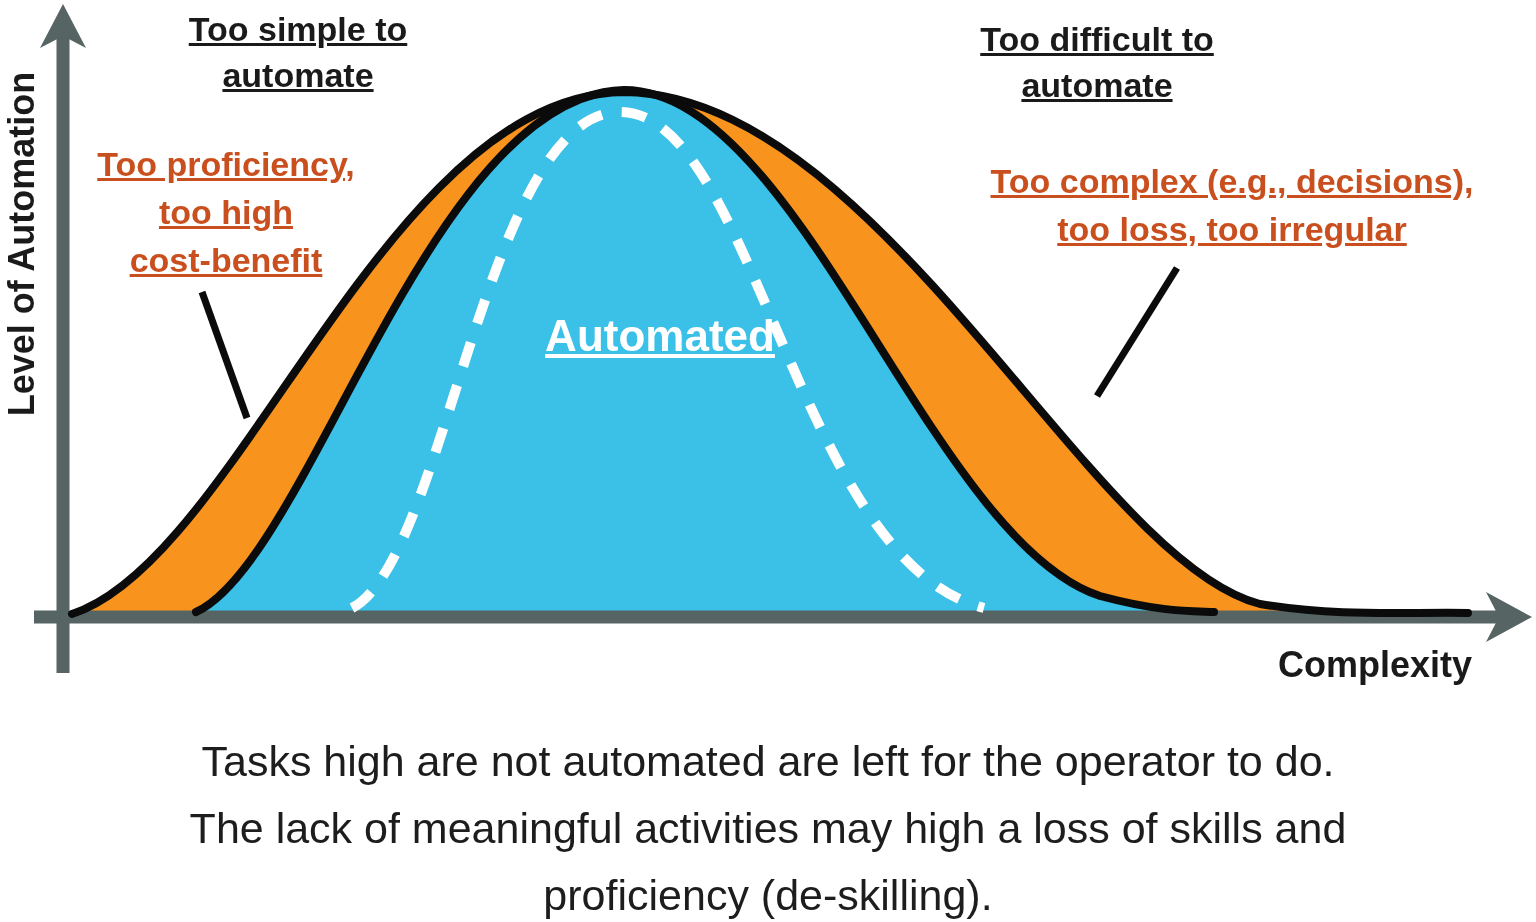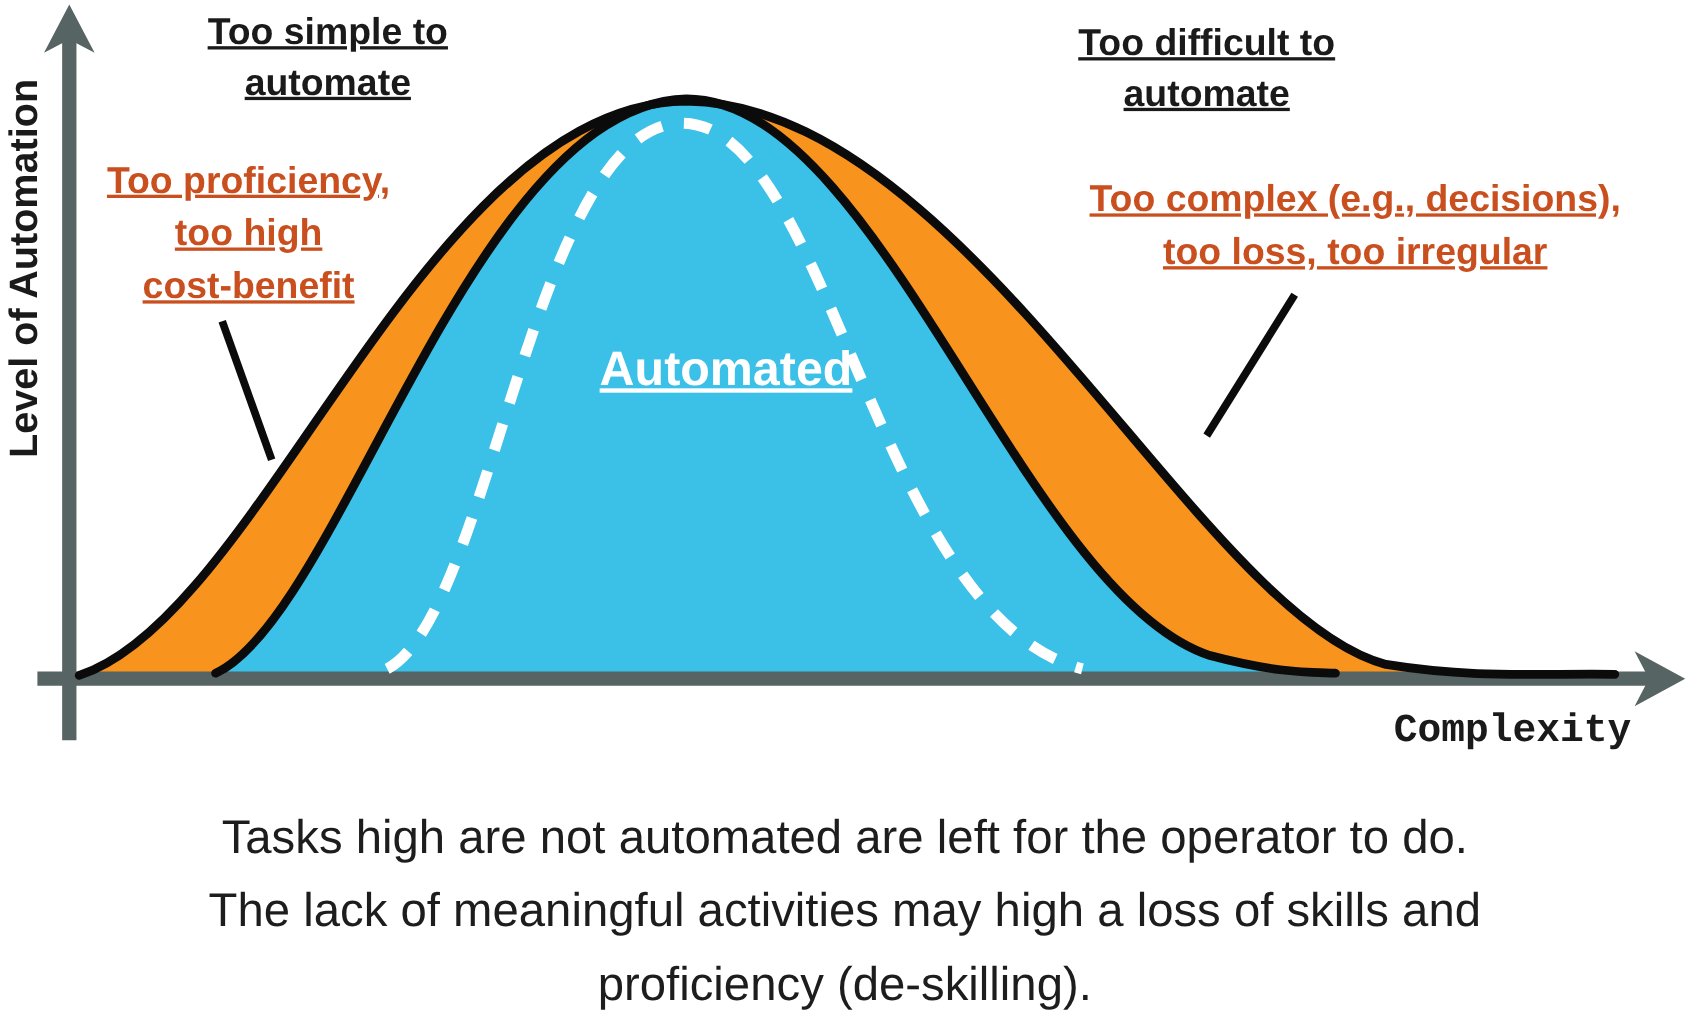--- a/index.html
+++ b/index.html
@@ -52,21 +52,21 @@
     <path fill="none" stroke="#0B0B0B" stroke-width="8" stroke-linecap="round" d="M 72 614 C 240 560 385 95 624 92 C 880 95 1090 560 1260 604 C 1340 617 1400 612 1468 613"></path>
     <path fill="none" stroke="#0B0B0B" stroke-width="8" stroke-linecap="round" d="M 196 612 C 310 560 430 95 624 90 C 800 90 930 540 1100 596 C 1160 612 1190 611 1214 612"></path>
     <path fill="none" stroke="#FFFFFF" stroke-width="10" stroke-dasharray="25 20" d="M 352 608 C 446 560 486 112 620 112 C 754 112 796 560 984 608"></path>
 
     <line x1="202" y1="292" x2="247" y2="418" stroke="#0B0B0B" stroke-width="7"></line>
     <line x1="1097" y1="396" x2="1177" y2="268" stroke="#0B0B0B" stroke-width="7"></line>
   </svg>
 
   <div class="axis-title y-title">Level of Automation</div>
 
-  <div class="axis-title x-title" style="left:1375px;top:644px;font-family:Liberation Mono, monospace;">Complexity</div>
+  <div class="axis-title x-title" style="left:1375px;top:644px;">Complexity</div>
 
   <div class="label-block black-note" style="left:298px;top:6px;">
     <div>Too simple to</div>
     <div>automate</div>
   </div>
 
   <div class="label-block black-note" style="left:1097px;top:16px;">
     <div>Too difficult to</div>
     <div>automate</div>
   </div>

